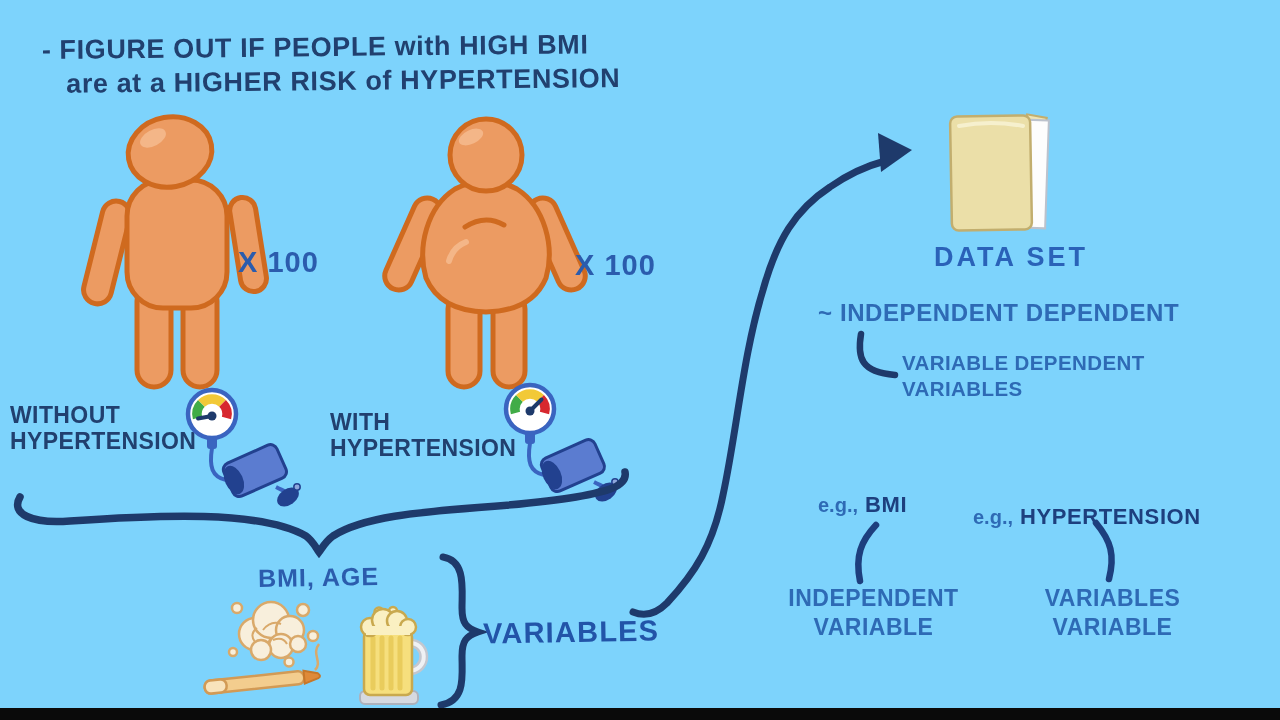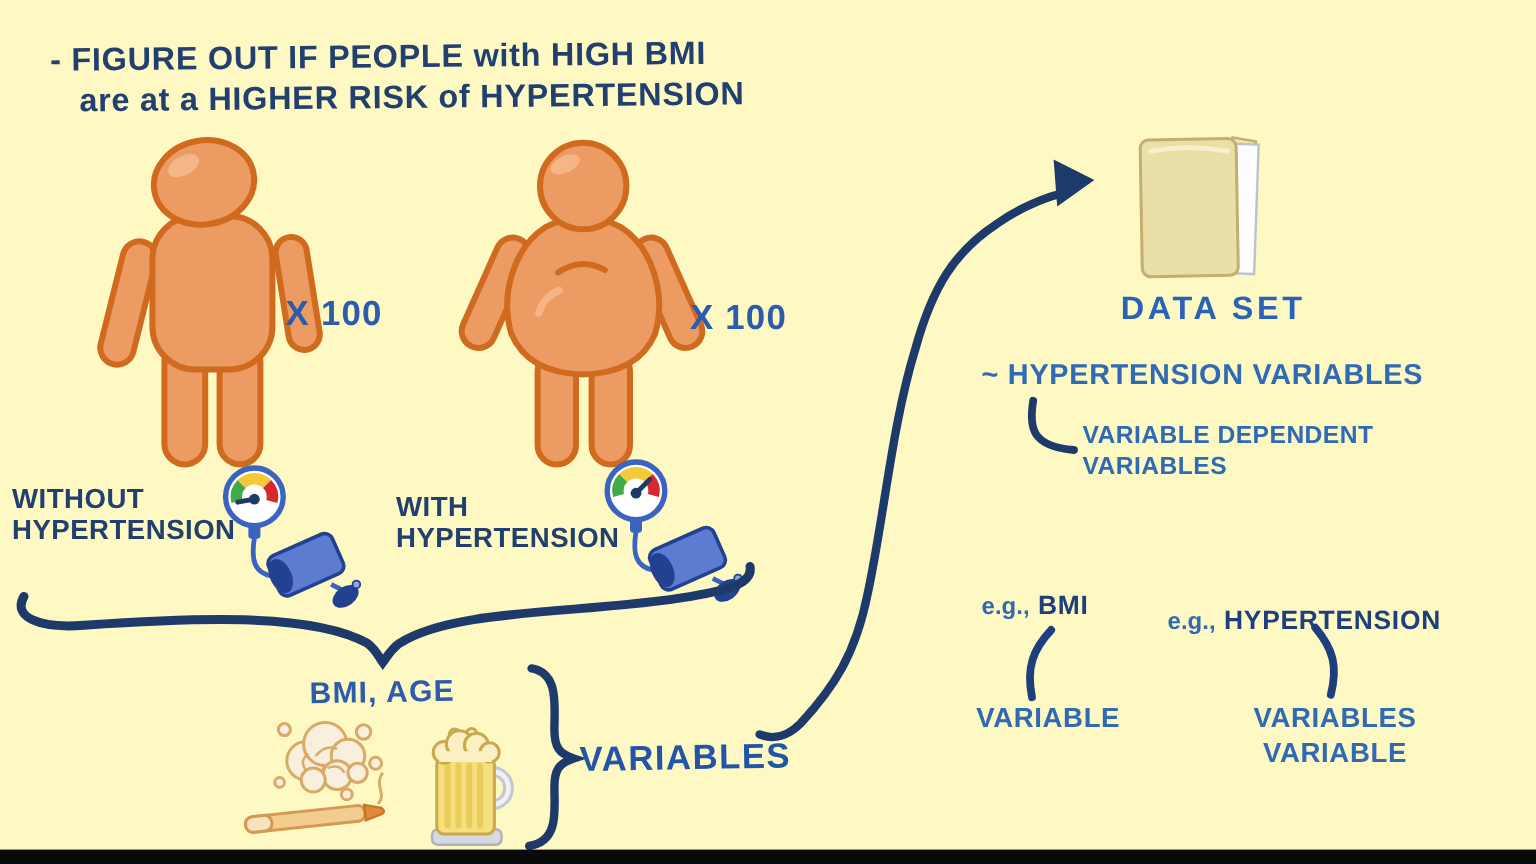--- a/index.html
+++ b/index.html
@@ -1,17 +1,17 @@
 <!DOCTYPE html>
 <html><head>
 <meta charset="utf-8">
 <style>
   html,body{margin:0;padding:0;background:#fff;}
   .canvas{
-    position:relative;width:1280px;height:720px;background:#fef9c3;
+    position:relative;width:1280px;height:720px;background:#7dd3fc;
     overflow:hidden;font-family:"Liberation Sans",sans-serif;font-weight:bold;
   }
   .abs{position:absolute;}
   .title{left:42px;top:30px;color:#21406F;font-size:27px;letter-spacing:.6px;transform:rotate(-.6deg);line-height:34px;}
   .title .t2{margin-left:24px;}
   .x100{font-size:29px;color:#2B5CAD;letter-spacing:1px;}
   .grp-label{font-size:23px;color:#21406F;text-align:left;line-height:26px;letter-spacing:.4px;}
   .bmi-age{font-size:25px;color:#2B5CAD;letter-spacing:1px;transform:rotate(-1deg);}
   .variables{font-size:29px;color:#2254A8;letter-spacing:1.2px;transform:rotate(-1deg);}
   .dataset{font-size:27px;color:#2A62B8;letter-spacing:3px;width:170px;text-align:right;}
@@ -173,21 +173,21 @@
 
   <svg class="abs" style="left:945px;top:108px" width="115" height="130" viewBox="0 0 115 130">
     <rect x="80" y="8" width="20" height="22" fill="#EFE4B4" stroke="#C2AE6E" stroke-width="2" transform="rotate(10 90 19)"></rect>
     <rect x="78" y="12" width="24" height="108" fill="#FDFDFD" stroke="#BCC2CC" stroke-width="2" transform="rotate(2 90 66)"></rect>
     <rect x="6" y="8" width="80" height="114" rx="7" fill="#EBDFA8" stroke="#C2AE6E" stroke-width="2.5" transform="rotate(-1 46 65)"></rect>
     <path d="M 14 18 Q 46 12 78 18" fill="none" stroke="#F6F0CE" stroke-width="4" stroke-linecap="round"></path>
   </svg>
 
   <div class="abs dataset" style="left:918px;top:242px">DATA SET</div>
 
-  <div class="abs iv-note" style="left:818px;top:299px">~ HYPERTENSION VARIABLES</div>
+  <div class="abs iv-note" style="left:818px;top:299px">~ INDEPENDENT DEPENDENT</div>
 
   <svg class="abs" style="left:853px;top:330px" width="48" height="50" viewBox="0 0 48 50">
     <path d="M 8 4 C 4 28, 8 42, 42 45" fill="none" stroke="#1E3A6B" stroke-width="6.5" stroke-linecap="round"></path>
   </svg>
 
   <div class="abs influence" style="left:902px;top:350px">
     <div>VARIABLE DEPENDENT</div>
     <div>VARIABLES</div>
   </div>
 
@@ -201,20 +201,21 @@
 
   <svg class="abs" style="left:846px;top:521px" width="42" height="65" viewBox="0 0 42 65">
     <path d="M 30 4 C 15 20, 9 35, 14 60" fill="none" stroke="#1D3F7E" stroke-width="6.5" stroke-linecap="round"></path>
   </svg>
 
   <svg class="abs" style="left:1086px;top:519px" width="42" height="65" viewBox="0 0 42 65">
     <path d="M 10 4 C 25 22, 29 36, 23 60" fill="none" stroke="#1D3F7E" stroke-width="6.5" stroke-linecap="round"></path>
   </svg>
 
   <div class="abs var-label" style="left:786px;top:584px;width:175px">
+    <div>INDEPENDENT</div>
     <div>VARIABLE</div>
   </div>
 
   <div class="abs var-label" style="left:1030px;top:584px;width:165px">
     <div>VARIABLES</div>
     <div>VARIABLE</div>
   </div>
 
   <div class="abs bottom-bar"></div>
 </div>

